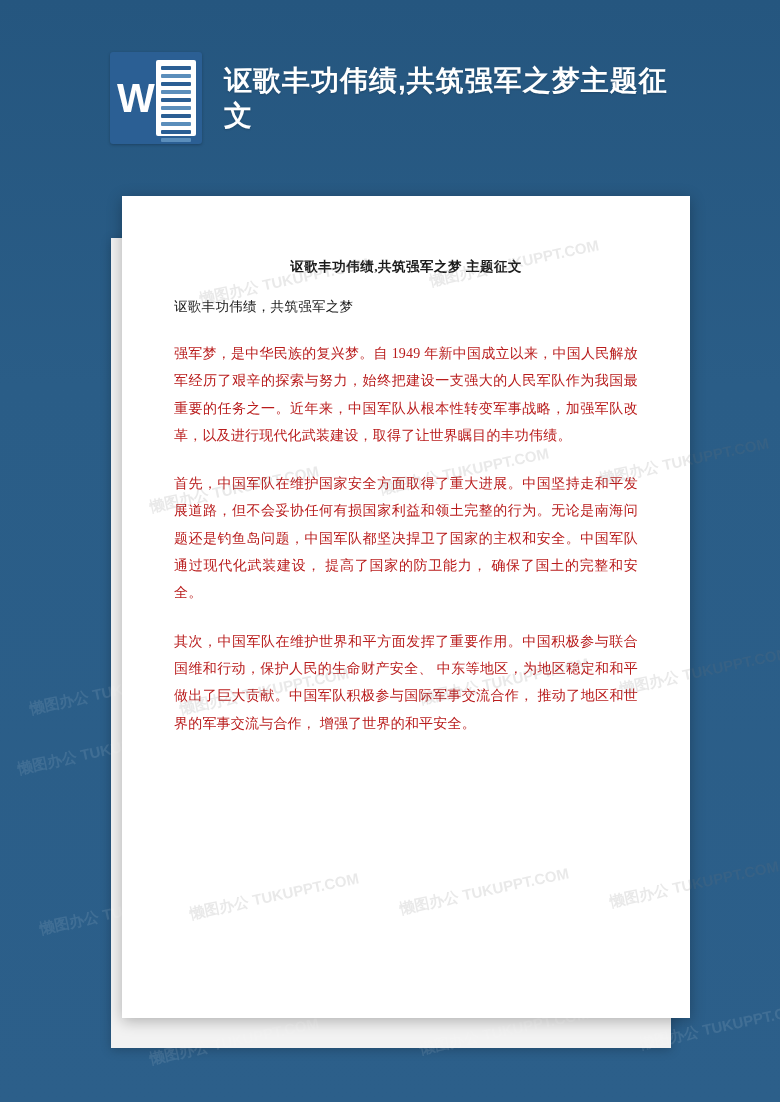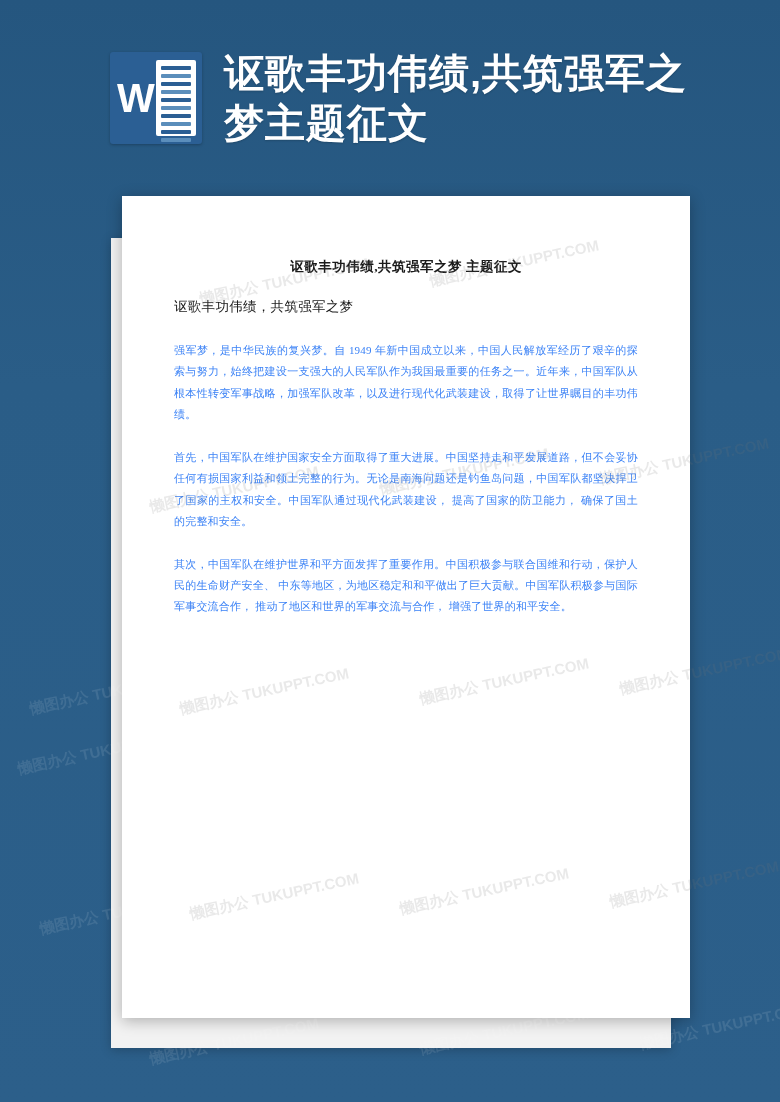--- a/index.html
+++ b/index.html
@@ -74,21 +74,21 @@
   }
   .word-logo .doc-lines i:nth-child(even) {
     background: #5b8ebb;
   }
 
   .header-title {
     margin-left: 22px;
     color: #ffffff;
     font-family: "Liberation Sans", sans-serif;
     font-weight: bold;
-    font-size: 40px;
+    font-size: 28px;
     line-height: 1.25;
     letter-spacing: 1px;
     max-width: 470px;
     text-shadow: 0 1px 2px rgba(0,0,0,0.18);
   }
 
   
   .paper-stack {
     position: absolute;
     left: 0;
@@ -126,22 +126,22 @@
     letter-spacing: 0.5px;
     font-family: "Liberation Serif", serif;
   }
   .doc-subtitle {
     font-size: 13.5px;
     color: #1a1a1a;
     margin: 0 0 24px 0;
     letter-spacing: 0.3px;
   }
   .doc-para {
-    font-size: 11px;
-    color: #3b82f6;
+    font-size: 14px;
+    color: #b91c1c;
     line-height: 1.95;
     margin: 0 0 21px 0;
     text-align: justify;
     letter-spacing: 0.2px;
   }
 
   
   .wm-layer {
     position: absolute;
     inset: 0;

